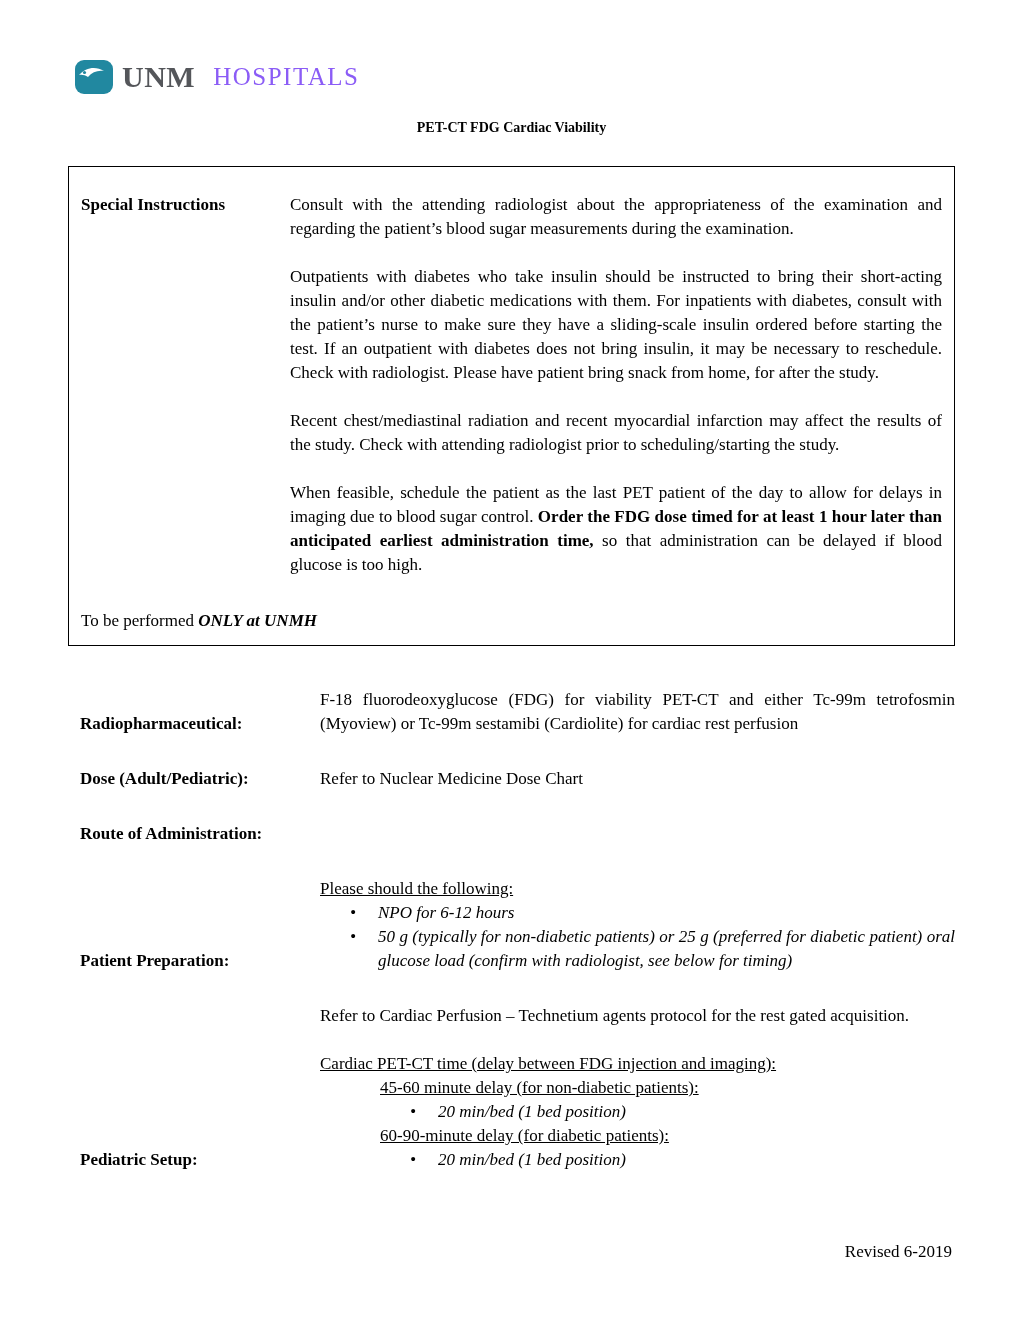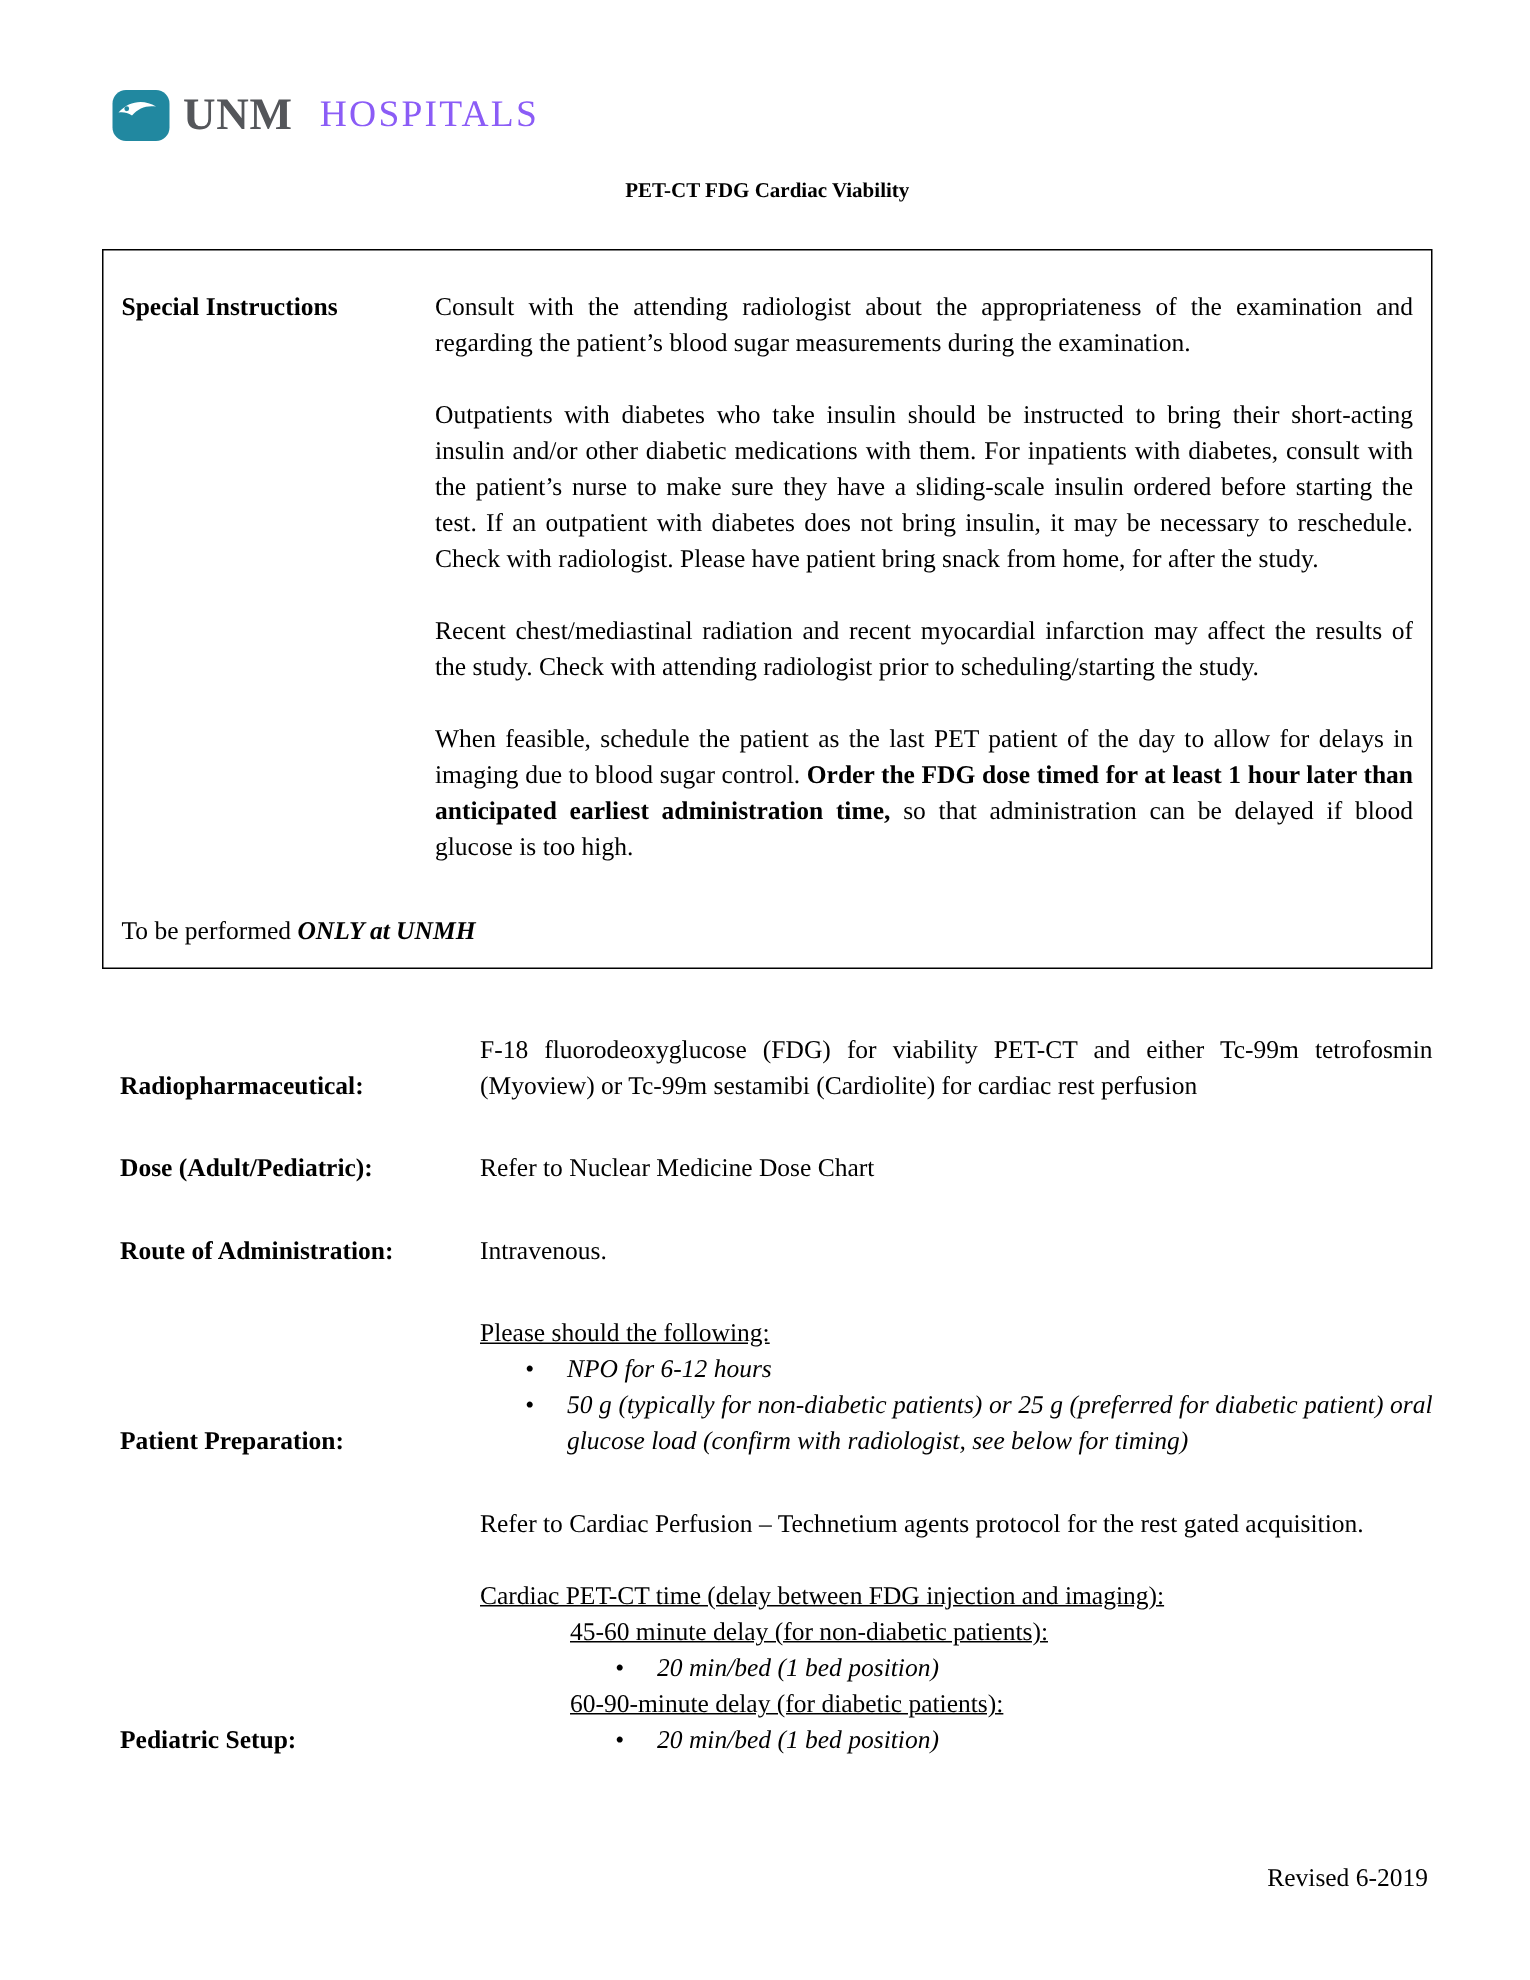--- a/index.html
+++ b/index.html
@@ -120,21 +120,20 @@
       <div class="field-content just">F-18 fluorodeoxyglucose (FDG) for viability PET-CT and either Tc-99m tetrofosmin (Myoview) or Tc-99m sestamibi (Cardiolite) for cardiac rest perfusion</div>
     </div>
 
     <div class="field">
       <div class="field-label">Dose (Adult/Pediatric):</div>
       <div class="field-content">Refer to Nuclear Medicine Dose Chart</div>
     </div>
 
     <div class="field">
       <div class="field-label">Route of Administration:</div>
-      <div class="field-content">Intravenous.</div>
     </div>
 
     <div class="field">
       <div class="field-label">Patient Preparation:</div>
       <div class="field-content">
         <div class="underline">Please should the following:</div>
         <div class="bullet-item">
           <span class="bullet-marker"></span>
           <span class="bullet-text">NPO for 6-12 hours</span>
         </div>

